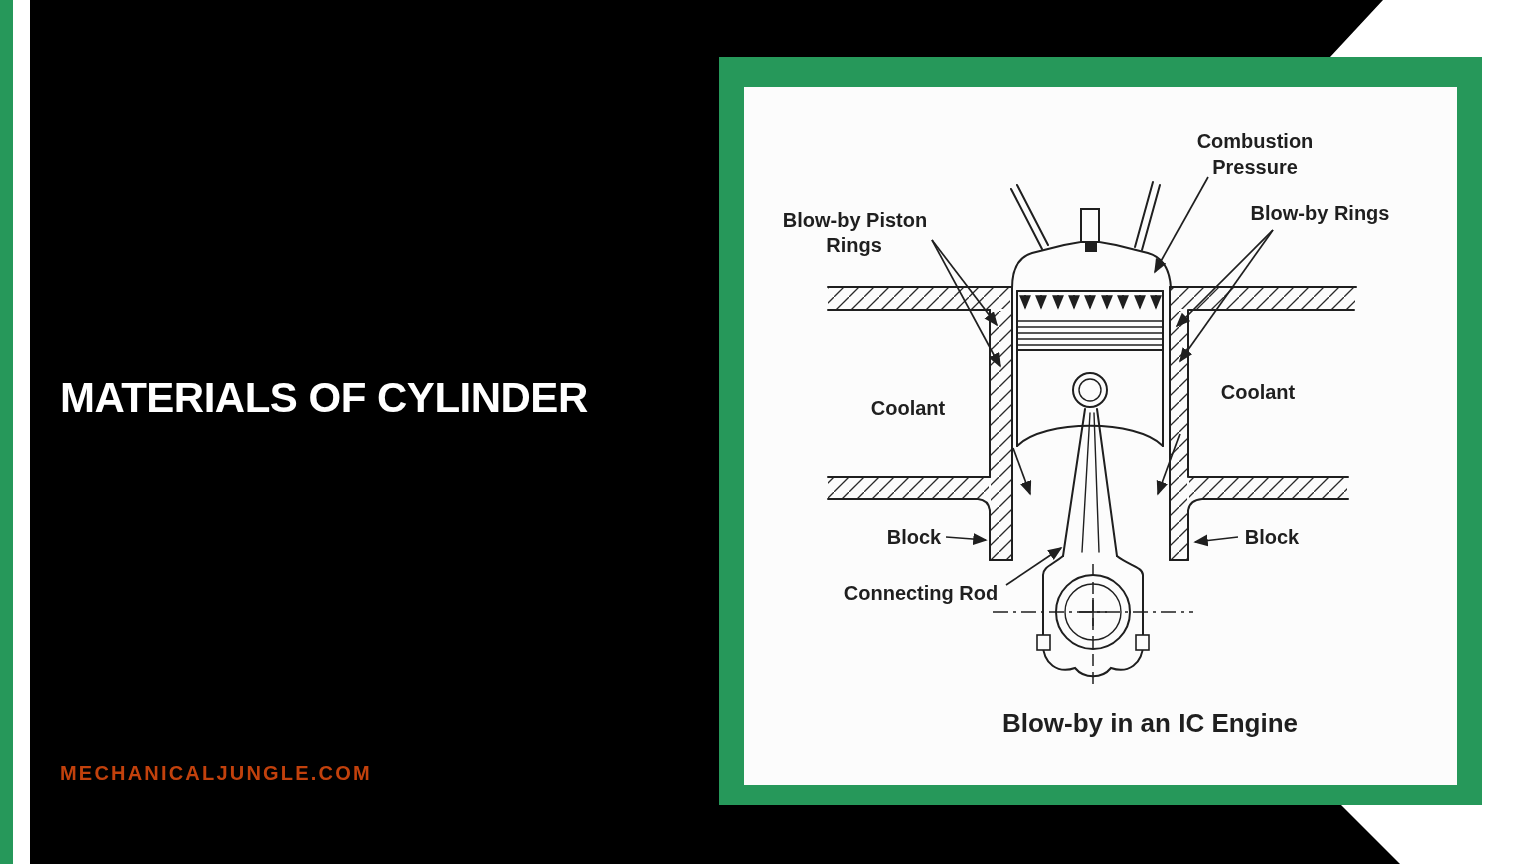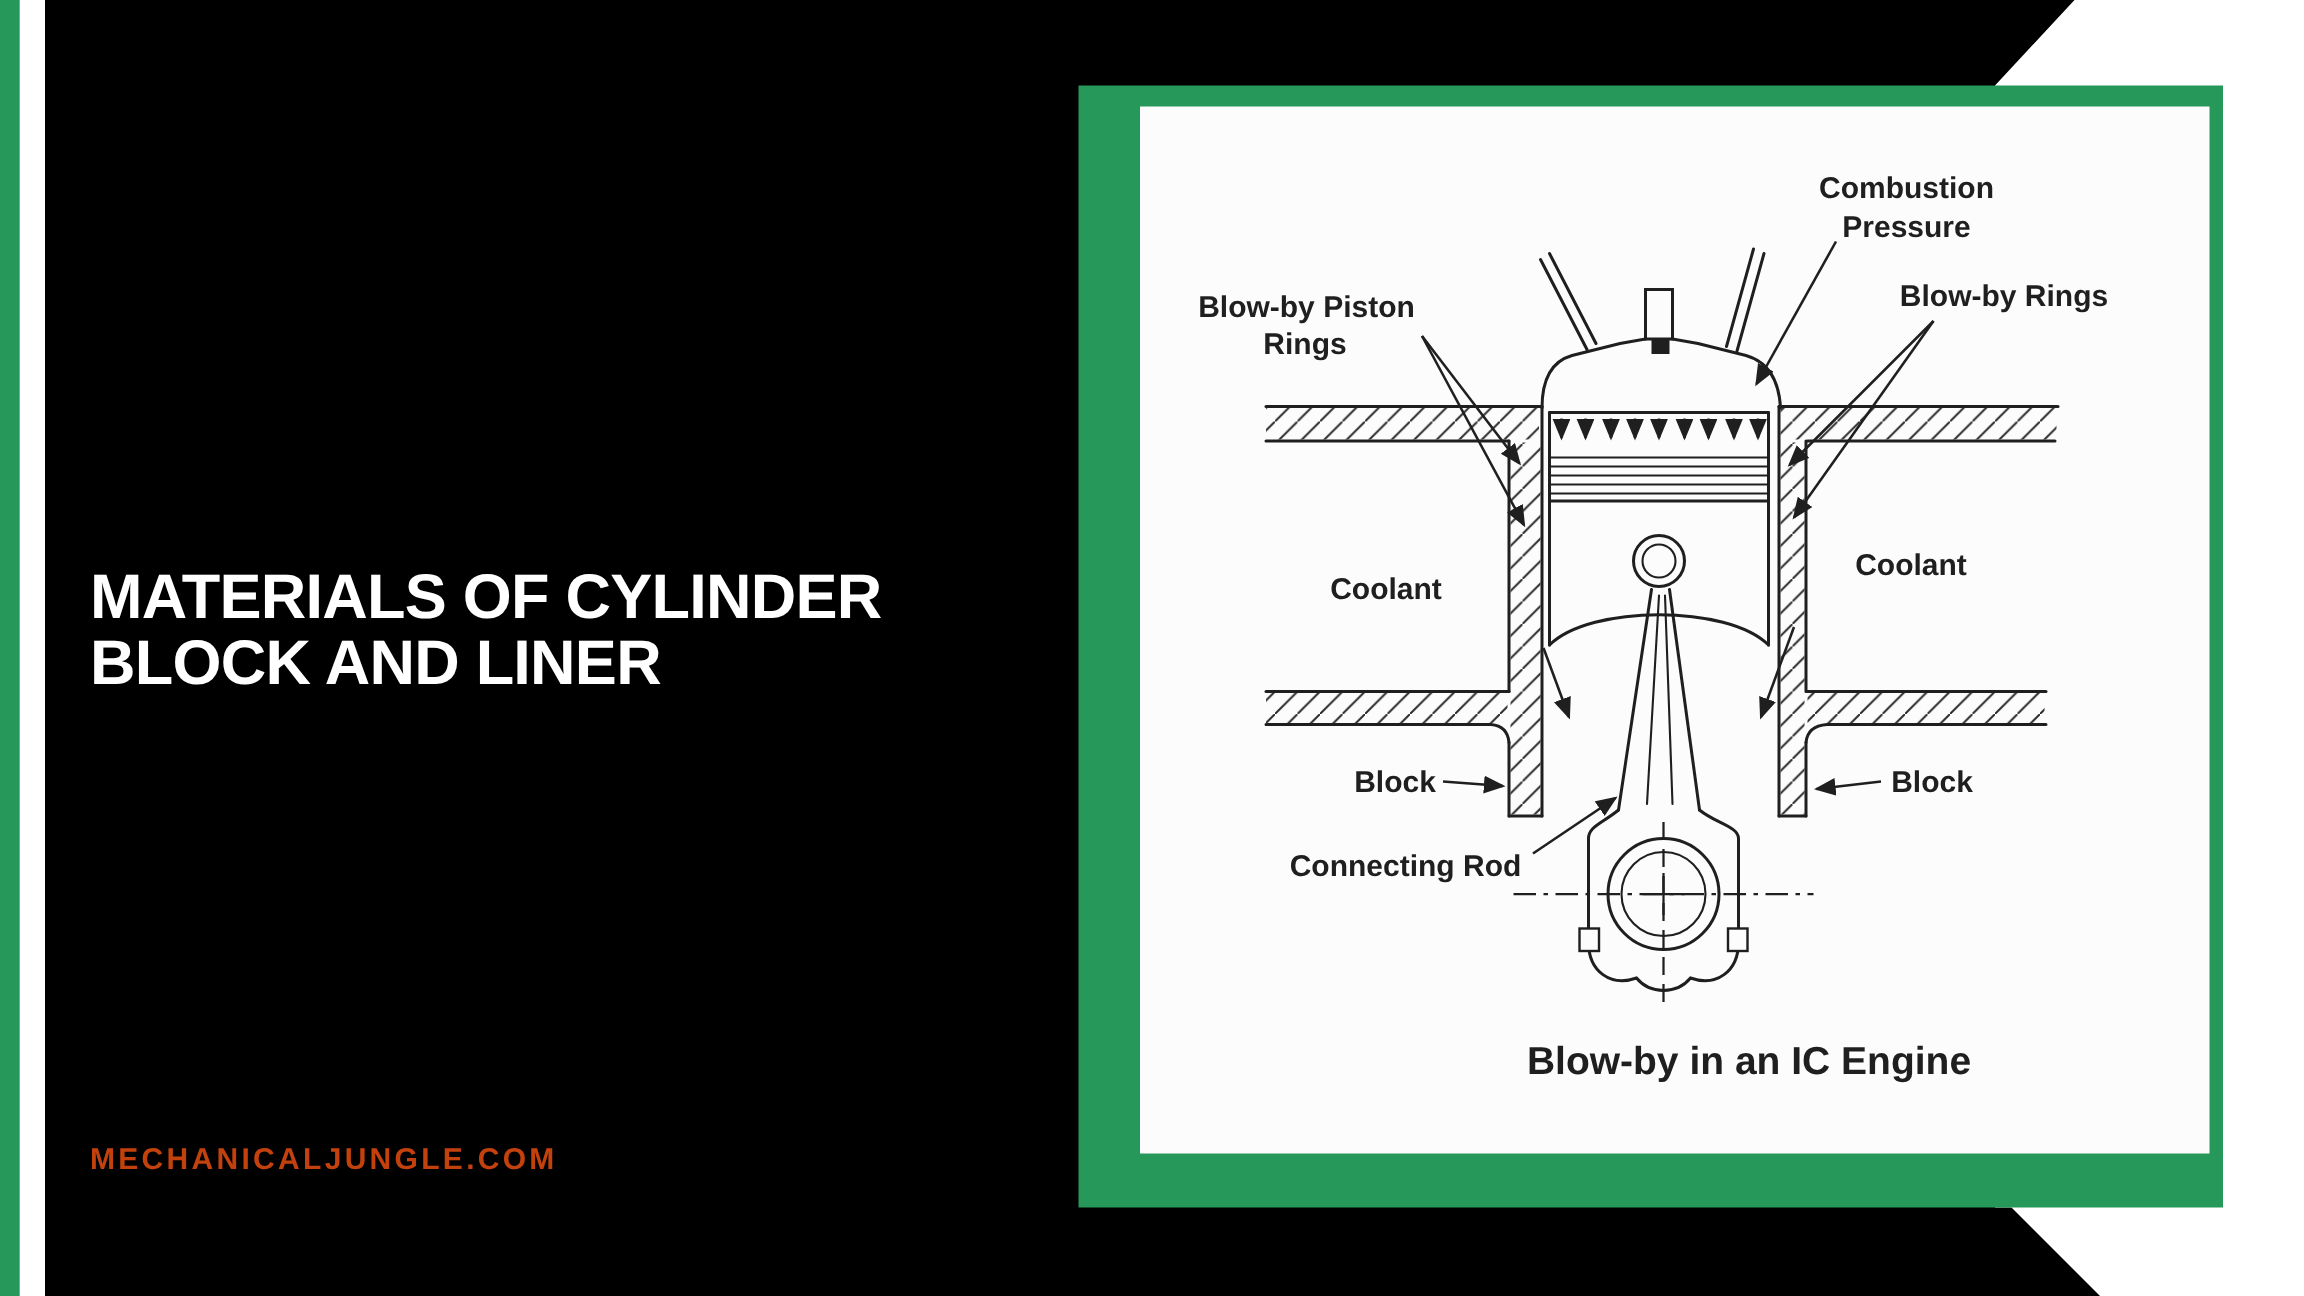--- a/index.html
+++ b/index.html
@@ -11,41 +11,40 @@
   
   .ribbon{position:absolute;left:0;top:0;width:1536px;height:864px;background:#fff;
           clip-path:polygon(1383px 0px,1536px 0px,1536px 864px,1400px 864px,1341px 805px,1330px 805px,1330px 57px);}
   
   .title{position:absolute;left:60px;top:376px;color:#fff;font-weight:700;
          font-size:42px;line-height:44px;letter-spacing:-0.5px;}
   .site{position:absolute;left:60px;top:762px;color:#c2410c;font-weight:700;
         font-size:20px;letter-spacing:2.2px;}
   
   .frame{position:absolute;left:719px;top:57px;width:763px;height:748px;}
-  .frame-inner{position:absolute;left:25px;top:14px;width:713px;height:698px;background:#fcfcfc;margin-left:16px;}
+  .frame-inner{position:absolute;left:25px;top:30px;width:713px;height:698px;background:#fcfcfc;}
   svg{display:block;}
   .ink{stroke:#1f1f1f;fill:none;stroke-width:2;stroke-linecap:round;}
   .thin{stroke-width:1.4;}
   .lead{stroke:#1f1f1f;fill:none;stroke-width:1.7;}
   .lbl{font-family:"Liberation Sans",sans-serif;font-weight:700;font-size:20px;fill:#1f1f1f;text-anchor:middle;}
   .cap{font-family:"Liberation Sans",sans-serif;font-weight:700;font-size:26px;fill:#1f1f1f;text-anchor:middle;}
 </style>
 </head>
 <body>
 
 <div id="page">
 
   <div class="accent-green" style="background:#26985A"></div>
   <div class="accent-white"></div>
 
   <div class="ribbon"></div>
 
   <div class="title">
     <div>MATERIALS OF CYLINDER</div>
-    <div>BLOCK AND LINER</div>
   </div>
 
   <div class="site">MECHANICALJUNGLE.COM</div>
 
   <div class="frame" style="background:#26985A">
     <div class="frame-inner">
 
       <svg width="713" height="698" viewBox="0 0 713 698">
         <defs>
           <marker id="arr" markerWidth="9" markerHeight="8" refX="7.5" refY="3.5" orient="auto">

